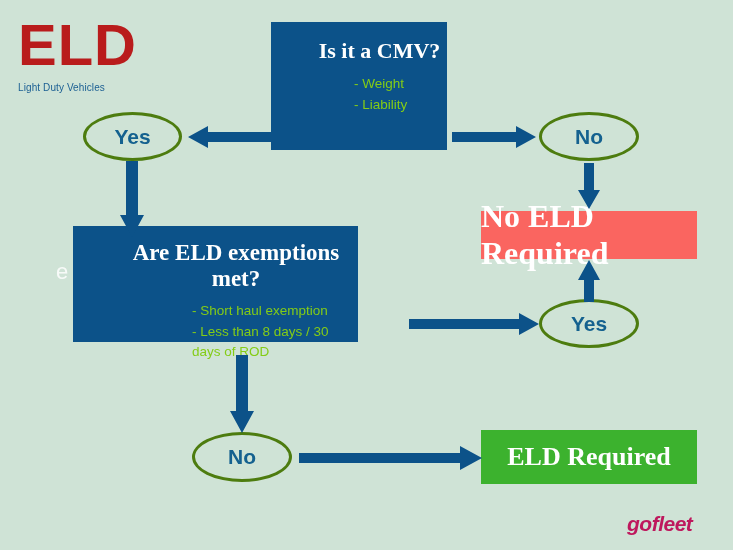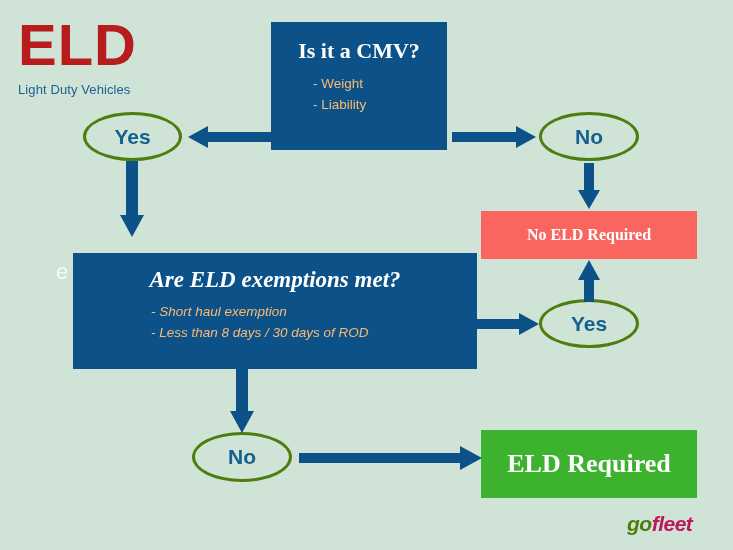--- a/index.html
+++ b/index.html
@@ -30,66 +30,66 @@
     font-family: "Liberation Sans", sans-serif;
     font-weight: bold;
     font-size: 58px;
     letter-spacing: 1px;
     color: #b91c1c;
     line-height: 1.0;
     margin: 0;
   }
   #logo-subtitle {
     font-family: "Liberation Sans", sans-serif;
-    font-size: 13px;
+    font-size: 10px;
     font-weight: normal;
     color: #1b5f93;
     margin-top: 8px;
     letter-spacing: 0.1px;
   }
   
   .qbox {
     position: absolute;
     background: #0c5289;
     box-sizing: border-box;
     color: #ffffff;
+    padding-left: 41px;
   }
   .qbox-title {
     font-family: "Liberation Serif", serif;
     font-weight: bold;
     color: #ffffff;
     text-align: center;
   }
   .qbox-list {
     font-family: "Liberation Sans", sans-serif;
-    color: #fdba74;
+    color: #84cc16;
     font-size: 13.5px;
     line-height: 1.52;
   }
   #cmv-box {
     left: 271px;
     top: 22px;
     width: 176px;
     height: 128px;
     padding-top: 16px;
   }
   #cmv-box .qbox-title {
     font-size: 22px;
     margin-bottom: 10px;
   }
   #cmv-box .qbox-list {
     padding-left: 42px;
   }
   #exempt-box {
     left: 73px;
-    top: 253px;
-    width: 404px;
+    top: 226px;
+    width: 285px;
     height: 116px;
     padding-top: 14px;
-    font-style: italic;
   }
   #exempt-box .qbox-title {
     font-size: 23px;
     margin-bottom: 9px;
   }
   #exempt-box .qbox-list {
     padding-left: 78px;
   }
   
   .outcome {
@@ -101,27 +101,27 @@
     font-weight: bold;
     color: #ffffff;
     box-sizing: border-box;
   }
   #no-eld-required {
     left: 481px;
     top: 211px;
     width: 216px;
     height: 48px;
     background: #fa6560;
-    font-size: 16px;
+    font-size: 32px;
   }
   #eld-required {
     left: 481px;
     top: 430px;
     width: 216px;
-    height: 68px;
+    height: 54px;
     background: #3cb22e;
     font-size: 26px;
   }
   
   .ellipse {
     position: absolute;
     border: 3px solid #4d7c0f;
     border-radius: 50%;
     display: flex;
     align-items: center;
@@ -154,21 +154,21 @@
   #gofleet-logo {
     position: absolute;
     left: 627px;
     top: 512px;
     font-family: "Liberation Sans", sans-serif;
     font-style: italic;
     font-weight: bold;
     font-size: 21px;
     letter-spacing: -0.5px;
   }
-  #gofleet-logo .go { color: #4d7c0f; }
+  #gofleet-logo .go { color: #be185d; }
   #gofleet-logo .fleet { color: #be185d; }
 </style>
 </head>
 <body>
 
 <div id="canvas">
 
   <div id="logo-block">
     <div id="logo-title">ELD</div>
     <div id="logo-subtitle">Light Duty Vehicles</div>

